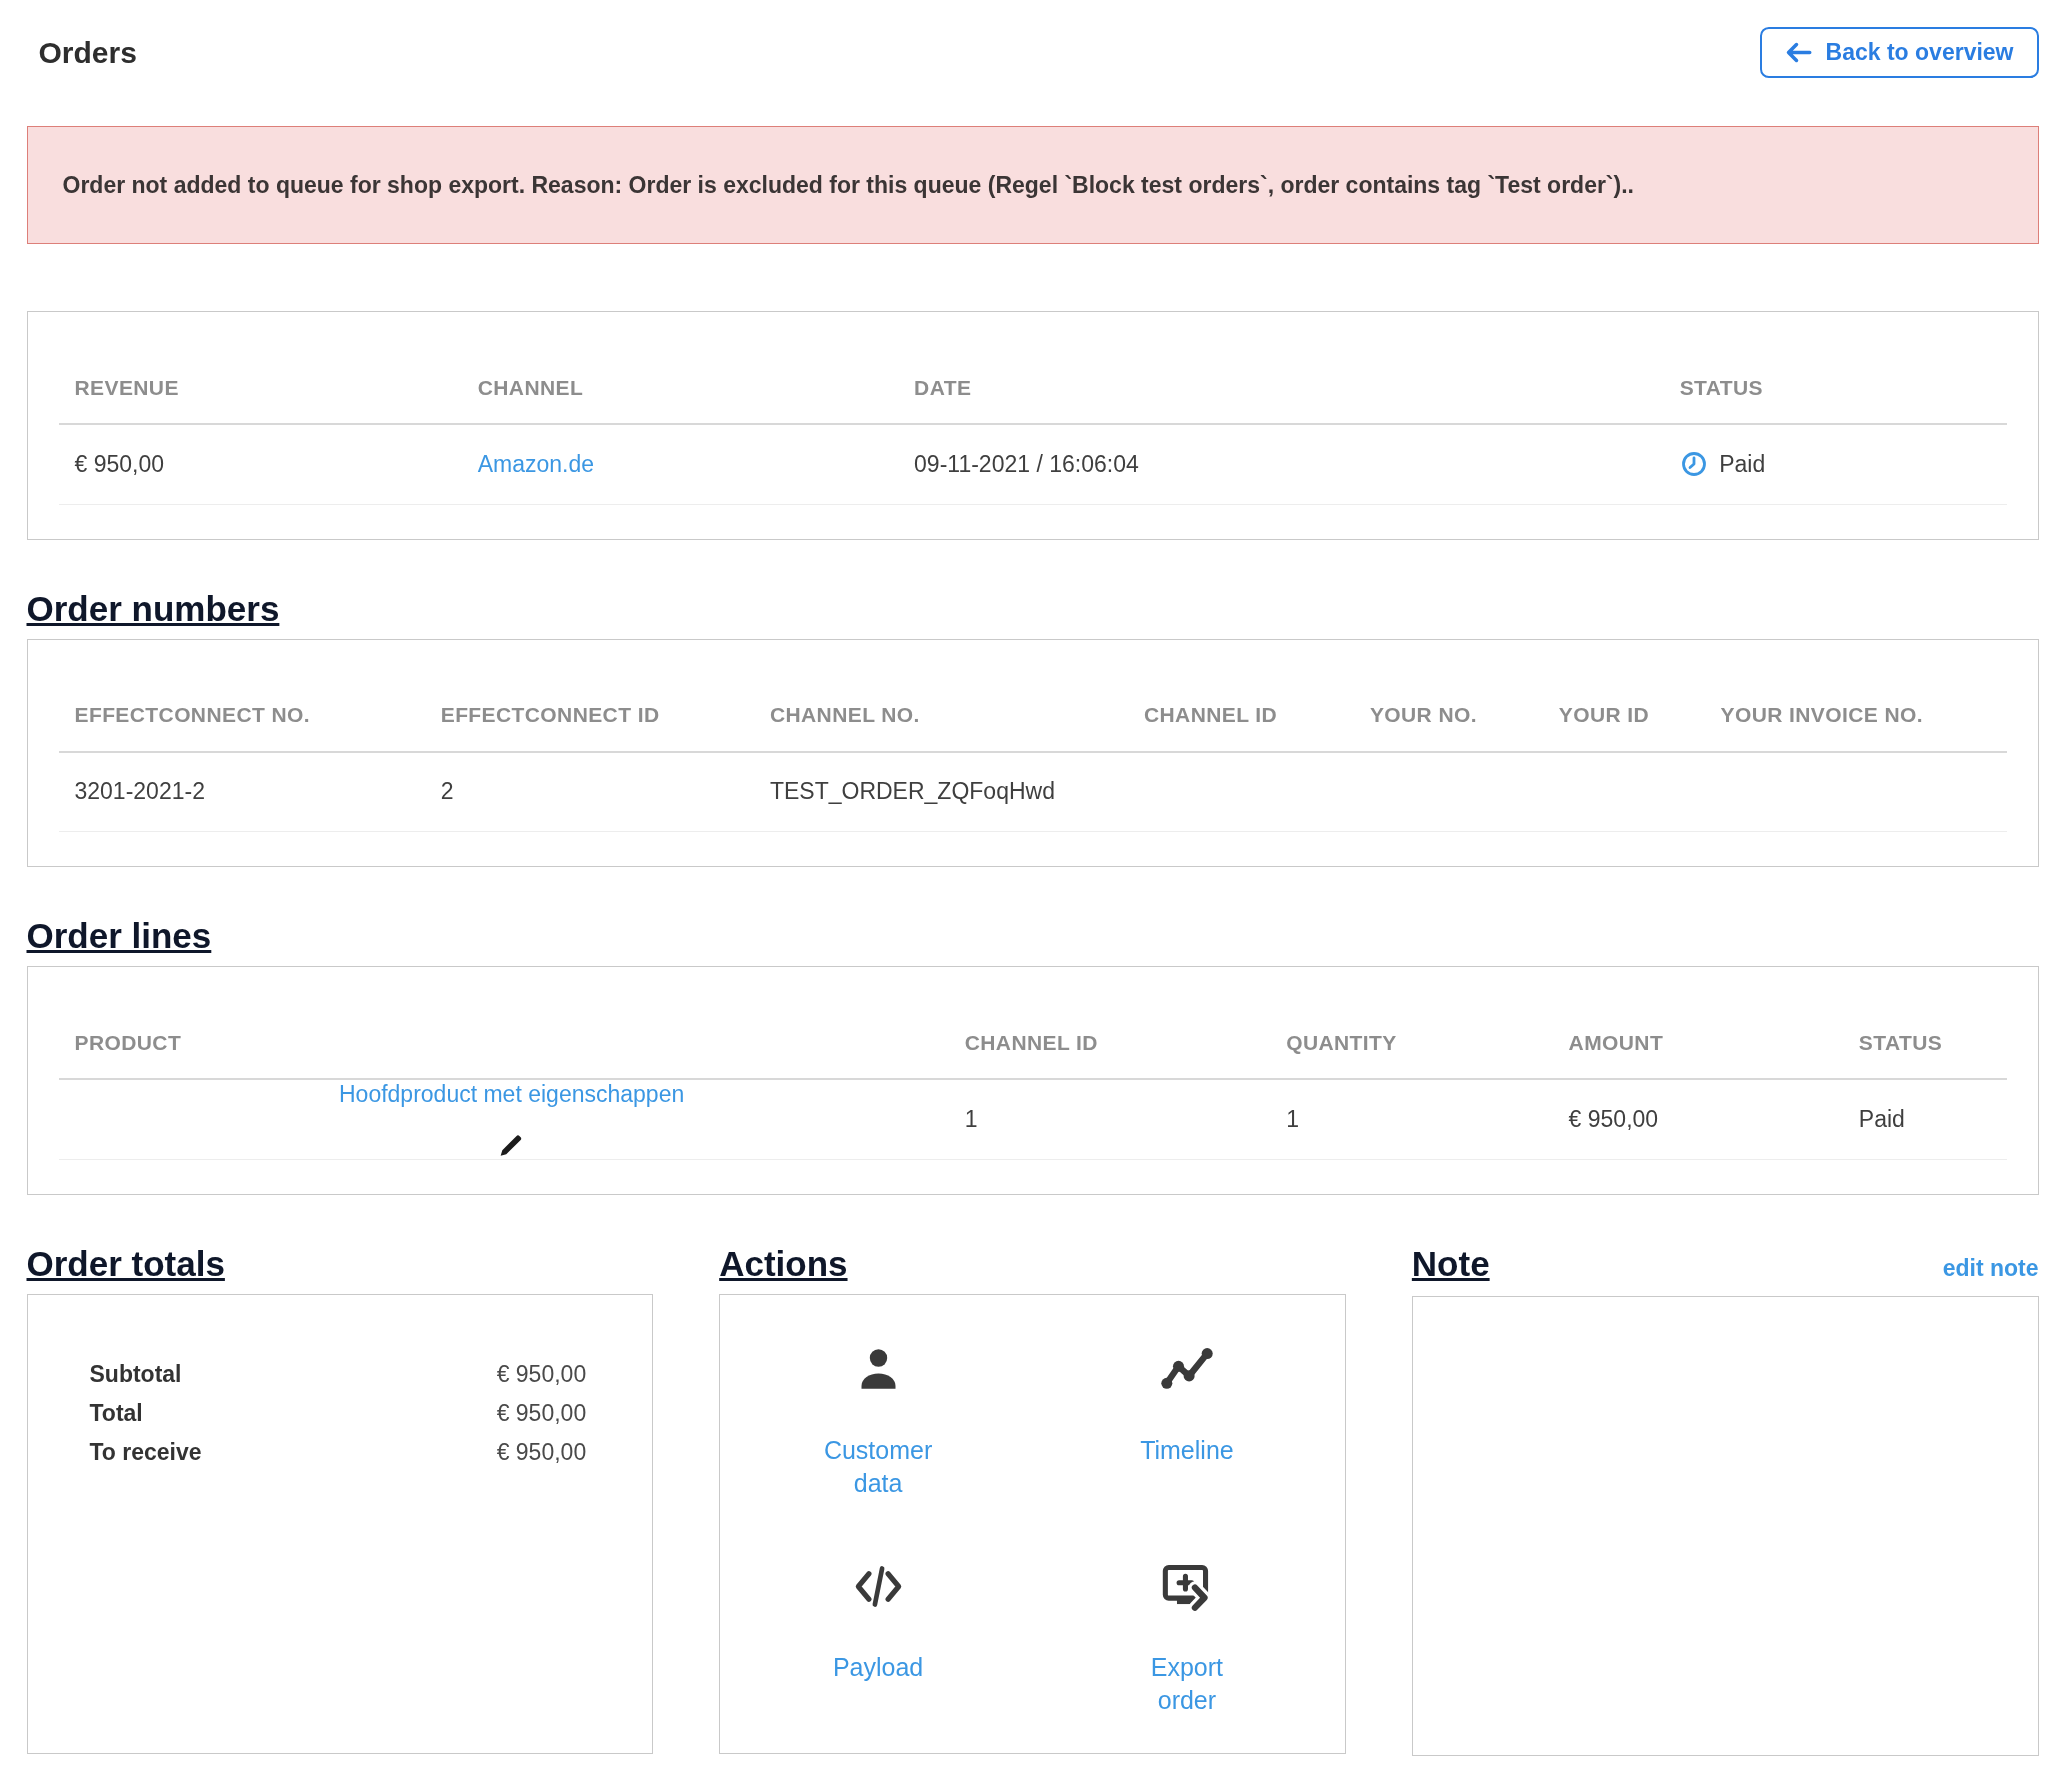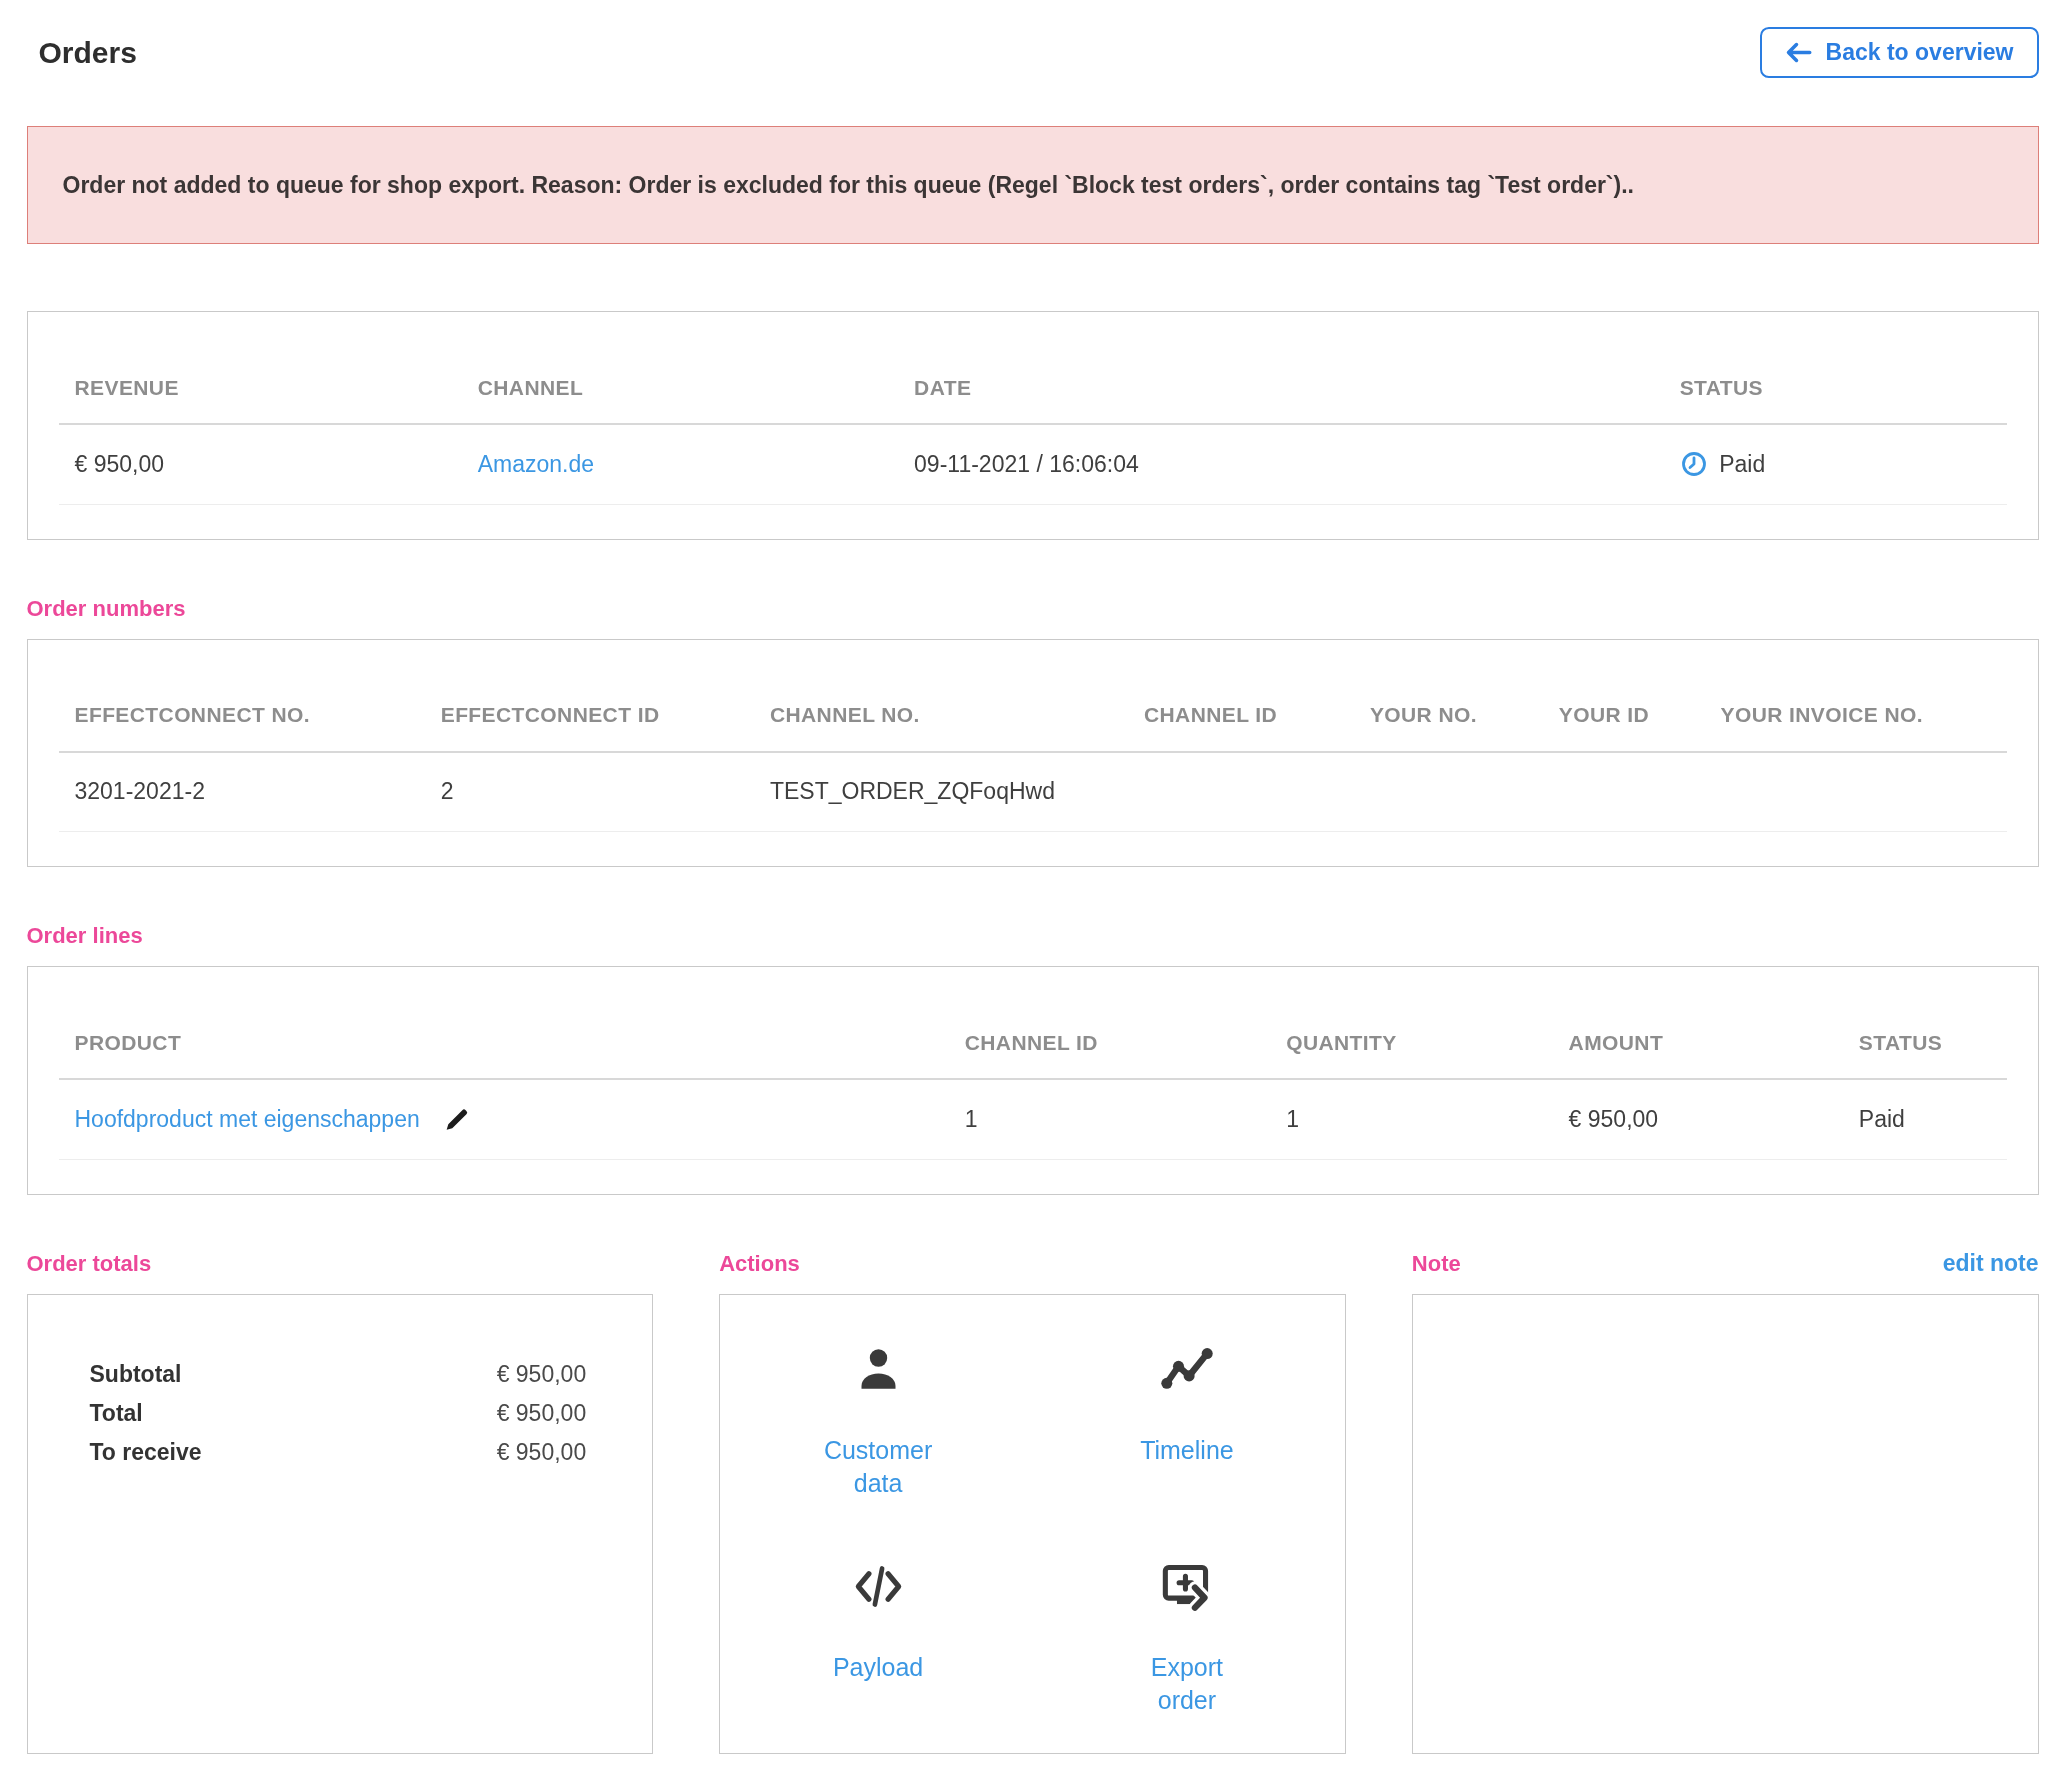--- a/index.html
+++ b/index.html
@@ -28,39 +28,39 @@
   .alert {
     margin-top:42px; height:118px;
     background:#f9dede; border:1.8px solid #dd7f79;
     display:flex; align-items:center; padding:8px 35px;
     font-size:23px; font-weight:bold; color:#3b3535;
   }
 
   
   .card { border:1.8px solid #c9c9c9; padding:40px 31px 34px 31px; background:#fff; }
   .card-first { margin-top:67px; }
-  h2.section { font-size:22px; line-height:32px; font-weight:bold; color:#ec4899; margin:53px 0 14px 0; }
+  h2.section { font-size:35px; line-height:32px; font-weight:bold; color:#0f172a; margin:53px 0 14px 0;text-decoration:underline; }
 
   table.tbl { width:100%; border-collapse:collapse; table-layout:fixed; }
   .tbl th {
     height:72px; text-align:left; vertical-align:middle;
     font-size:21px; font-weight:bold; letter-spacing:0.4px; color:#8d8d8d;
     border-bottom:2.6px solid #d8d8d8; padding:0 0 0 16px;
     white-space:nowrap; overflow:hidden;
   }
   .tbl td {
     height:80px; vertical-align:middle;
     font-size:23px; color:#3f3f3f;
     border-bottom:1.8px solid #ededed; padding:0 0 0 16px;
     white-space:nowrap; overflow:hidden;
   }
   a.blue-link { color:#3b97e3; text-decoration:none; cursor:pointer; }
 
   .status-cell { display:flex; align-items:center; gap:11.5px; }
-  .product-cell { display:flex; align-items:center; gap:24px; }
+  .product-cell { display:flex; align-items:center; gap:24px;flex-direction:column; }
   .pencil-btn { cursor:pointer; display:inline-flex; }
 
   
   .bottom-row { display:flex; gap:66px; margin-top:53px; }
   .bcol { flex:1; min-width:0; }
   .col-head { display:flex; justify-content:space-between; align-items:baseline; }
   .col-head h2.section { margin:0; }
   .box { margin-top:14px; border:1.8px solid #c9c9c9; height:460px; background:#fff; }
 
   .totals-box { padding:60px 66px 0 62px; }

